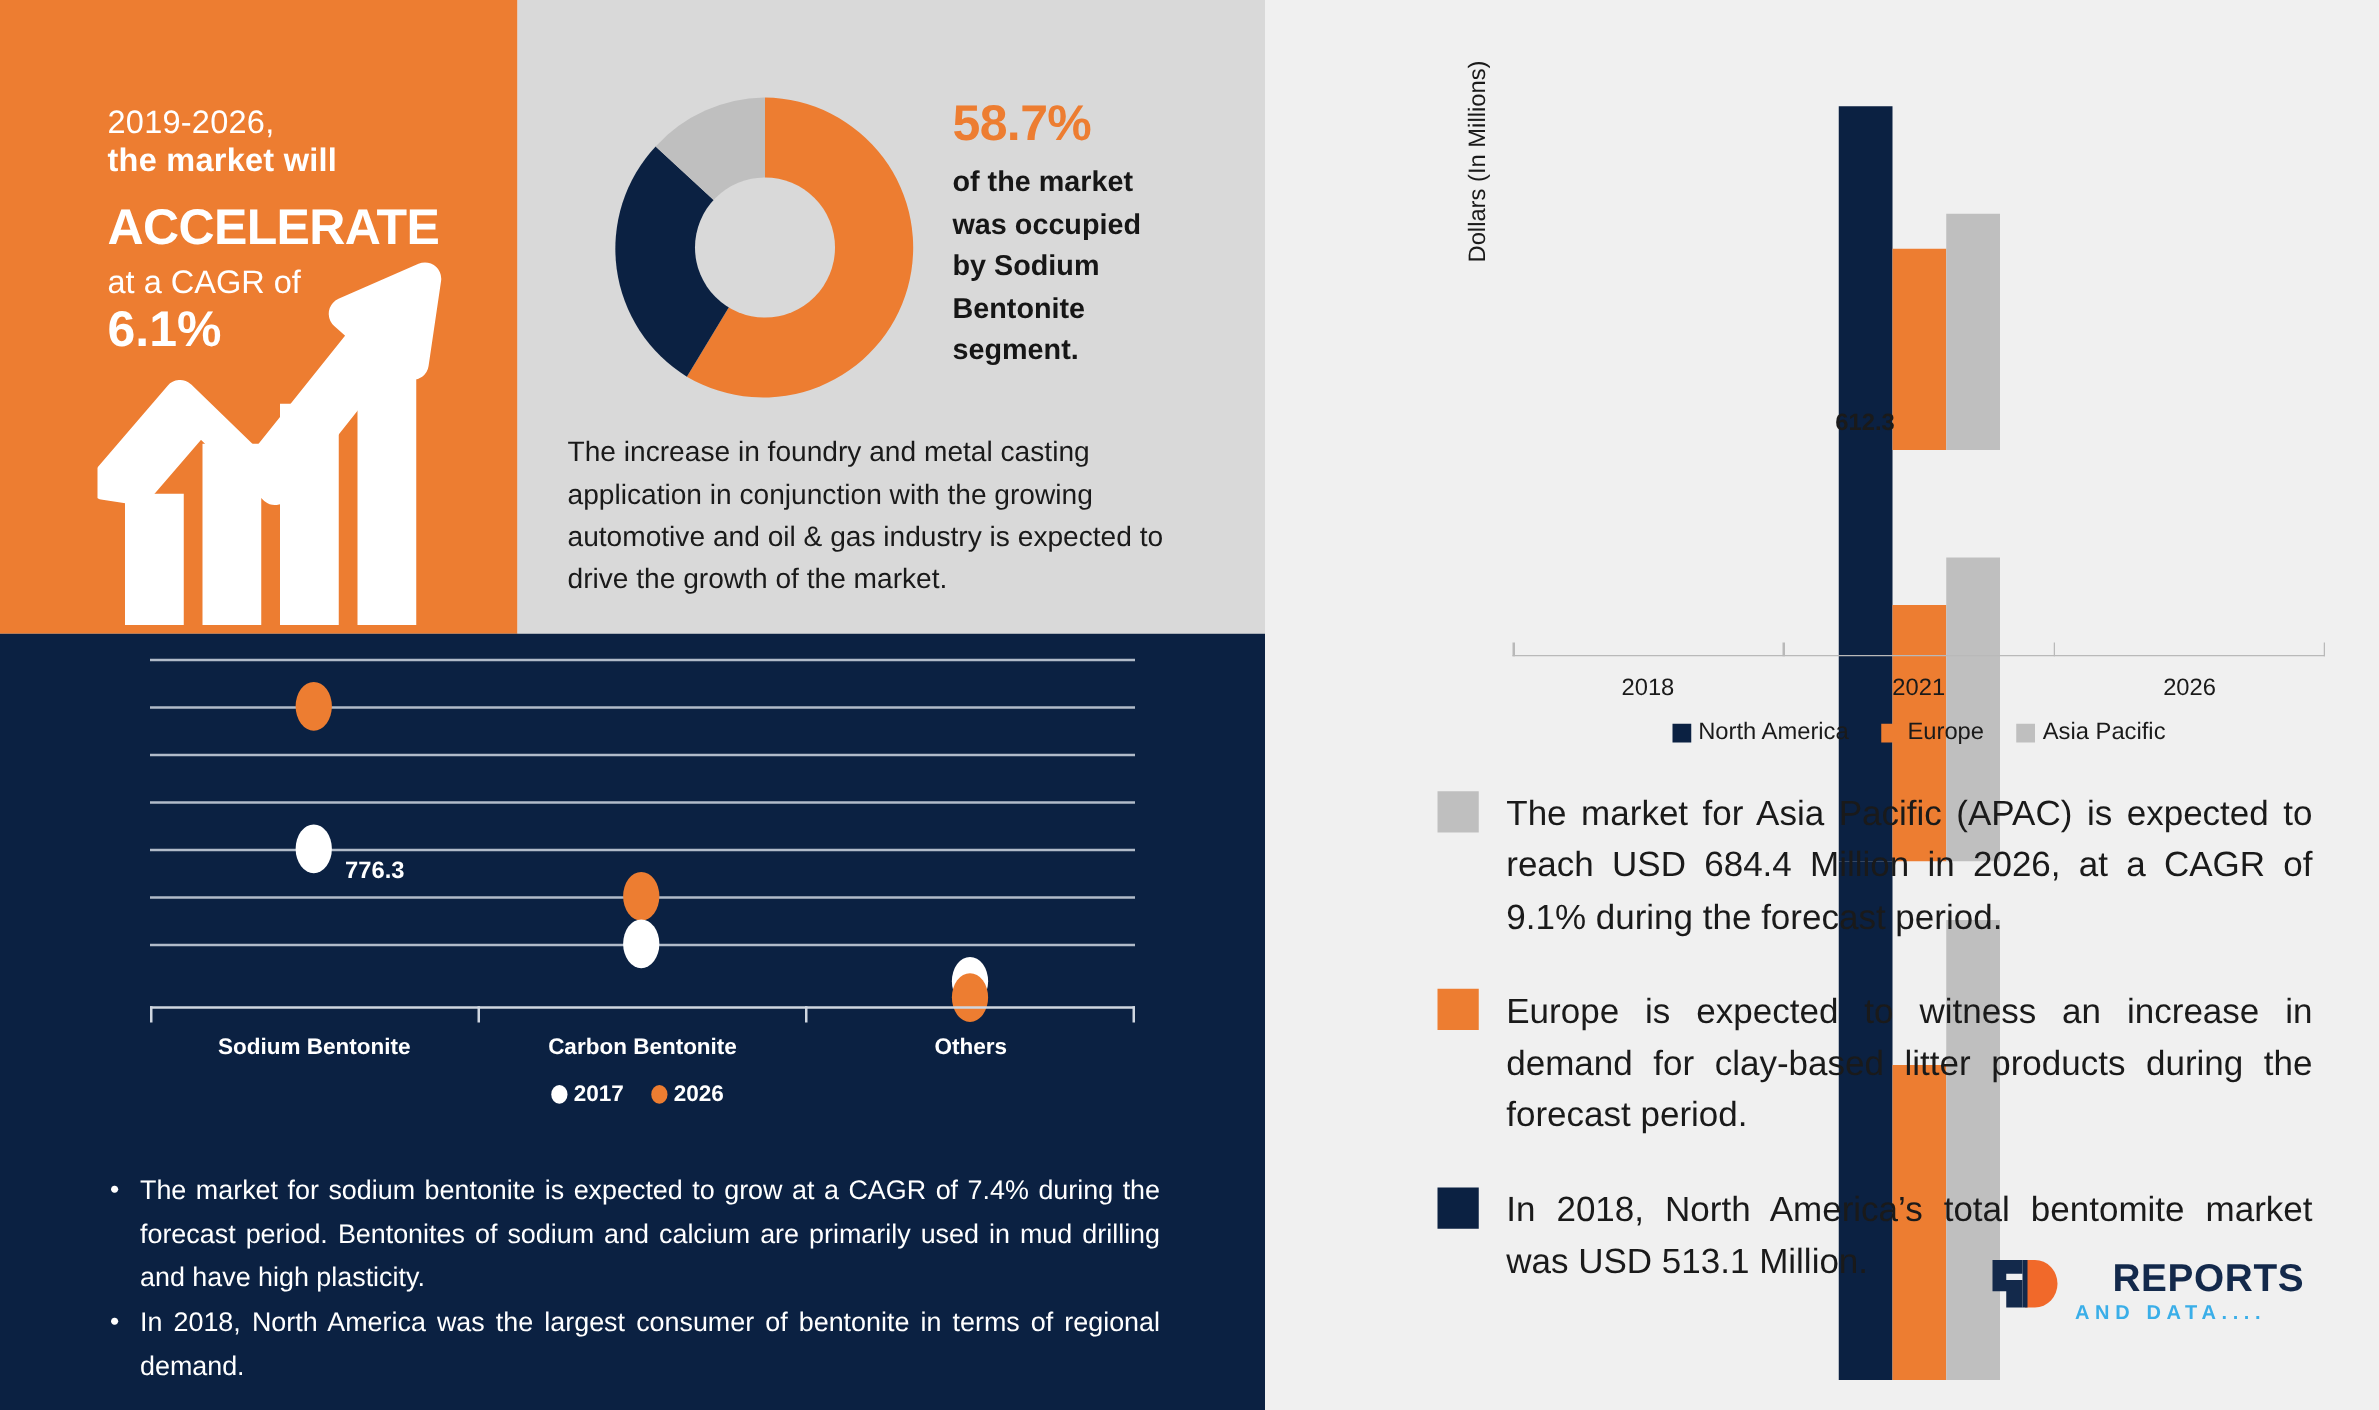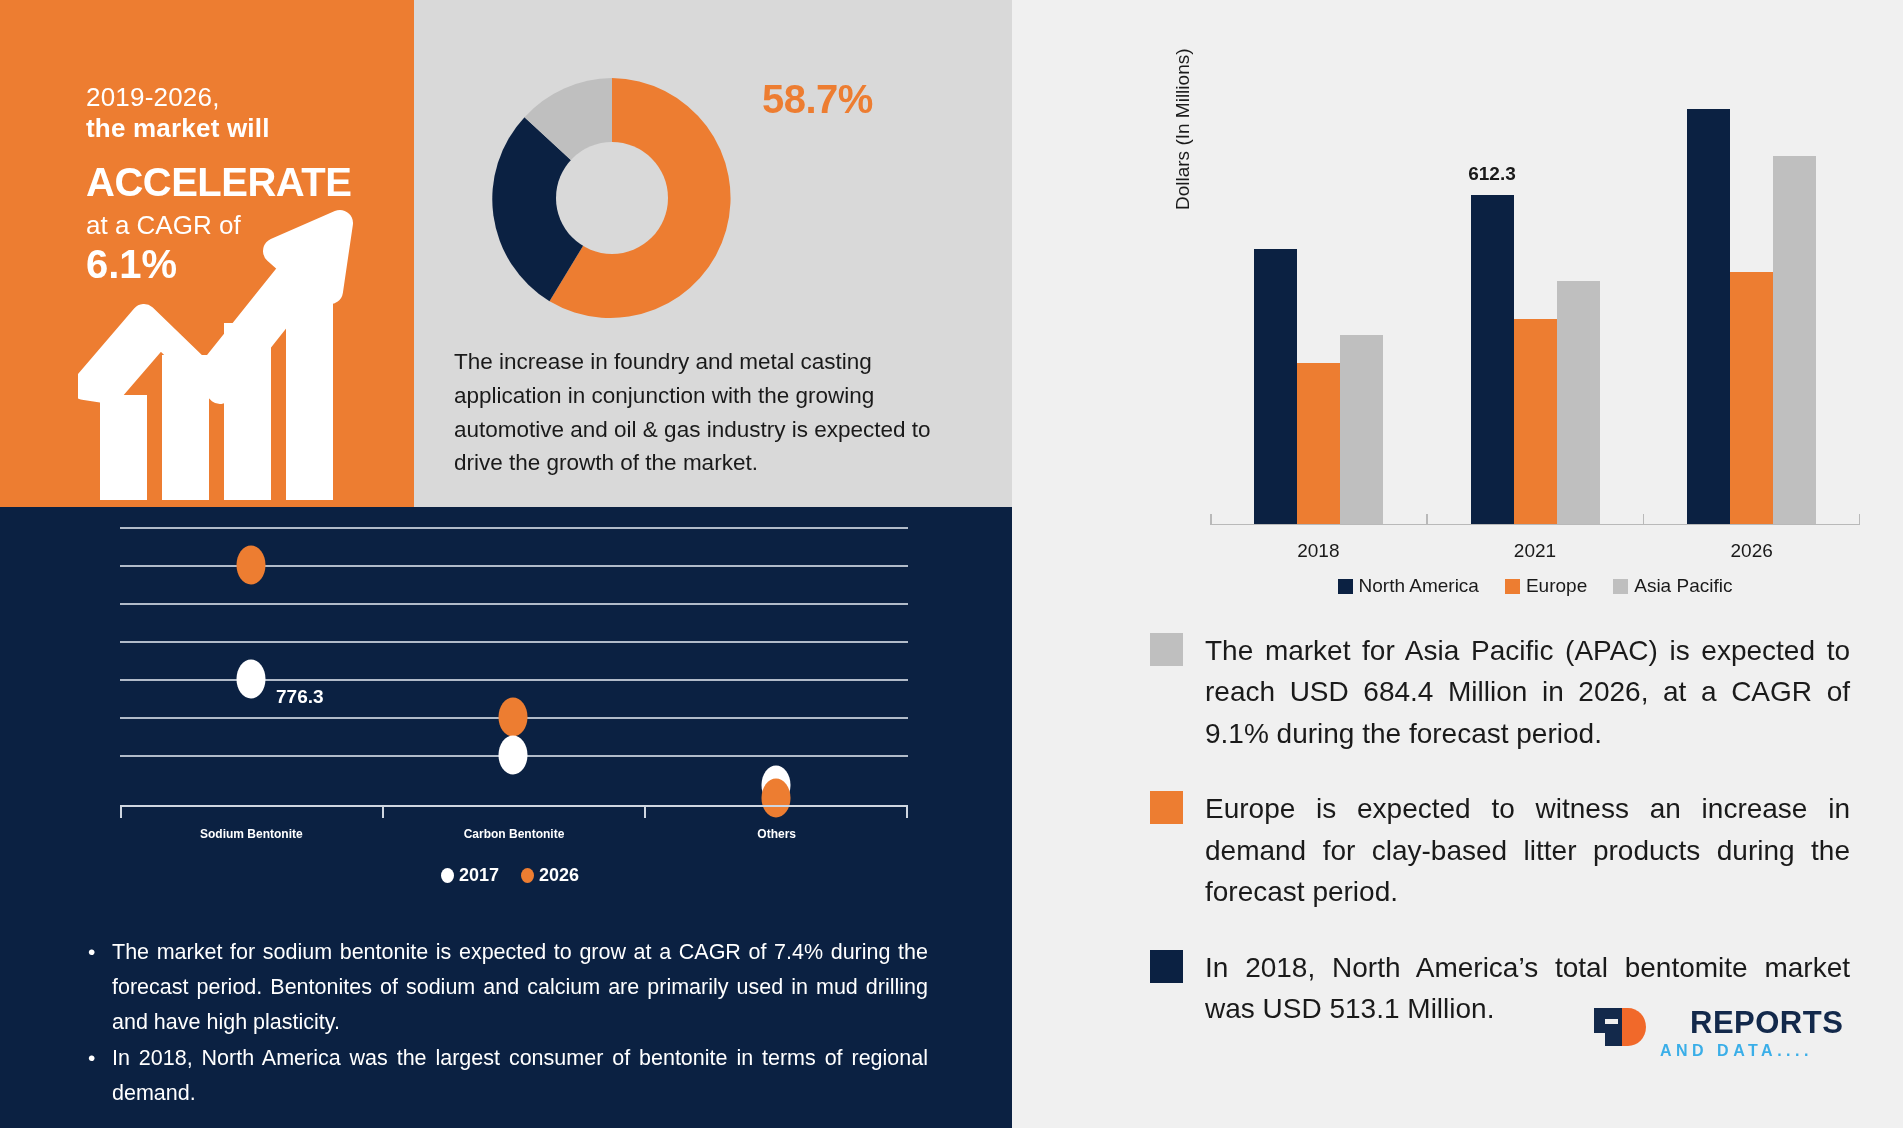--- a/index.html
+++ b/index.html
@@ -57,21 +57,21 @@
     position:absolute; width:29px; height:39px; border-radius:50%;
     transform:translate(-50%,-50%);
   }
   .dot.white { background:#ffffff; }
   .dot.orange { background:#ed7d31; }
   .dot-label {
     position:absolute; font-size:19px; font-weight:700; color:#fff;
     transform:translate(0,-50%);
   }
   .dc-cats { position:absolute; left:10px; right:2px; top:300px; display:flex; }
-  .dc-cat { flex:1; text-align:center; font-size:12px; font-weight:700; color:#fff; }
+  .dc-cat { flex:1; text-align:center; font-size:18px; font-weight:700; color:#fff; }
   .dc-legend {
     position:absolute; left:0; right:0; top:338px;
     display:flex; justify-content:center; align-items:center; gap:22px;
   }
   .dc-leg-item { display:flex; align-items:center; gap:5px; font-size:18px; font-weight:700; }
   .dc-leg-dot { width:13px; height:15px; border-radius:50%; }
 
   .navy-bullets { position:absolute; left:88px; top:428px; width:840px; }
   .nb-row { display:flex; margin-bottom:2px; }
   .nb-bullet { width:24px; flex:0 0 24px; font-size:21px; line-height:1.6; color:#fff; }
@@ -82,21 +82,21 @@
 
   .barchart { position:absolute; left:38px; top:60px; width:820px; height:500px; }
   .bc-ylabel {
     position:absolute; left:122px; top:150px;
     transform:rotate(-90deg); transform-origin:left top;
     font-size:19px; color:#1a1a1a; white-space:nowrap;
   }
   .bc-plot { position:absolute; left:160px; top:25px; right:10px; height:440px; }
   .bc-axis { position:absolute; left:0; right:0; bottom:0; height:1.5px; background:#b9b9b9; }
   .bc-tick { position:absolute; bottom:0; width:1.5px; height:11px; background:#b9b9b9; }
-  .bc-groups { position:absolute; left:0; right:0; bottom:1.5px; top:0; display:flex; }
+  .bc-groups { position:absolute; left:0; right:0; bottom:1.5px; top:0; display:flex;flex-direction:column; }
   .bc-group { flex:1; display:flex; align-items:flex-end; justify-content:center; gap:0; position:relative; }
   .bc-bar { width:43px; position:relative; }
   .bc-bar.na { background:#0b2142; }
   .bc-bar.eu { background:#ed7d31; }
   .bc-bar.ap { background:#bfbfbf; }
   .bc-val {
     position:absolute; left:50%; transform:translateX(-50%); top:-32px;
     font-size:19px; font-weight:700; color:#1a1a1a; white-space:nowrap;
   }
   .bc-cats { position:absolute; left:160px; right:10px; top:480px; display:flex; }
@@ -160,20 +160,21 @@
           <path d="M126 126 L126 6 A120 120 0 1 1 63.5 229.3 Z" fill="#ed7d31"></path>
 
           <path d="M126 126 L63.5 229.3 A120 120 0 0 1 38.5 45.2 Z" fill="#0b2142"></path>
 
           <path d="M126 126 L38.5 45.2 A120 120 0 0 1 126 6 Z" fill="#bfbfbf"></path>
           <circle cx="126" cy="126" r="56" fill="#d9d9d9"></circle>
         </svg>
       </div>
       <div class="pct-block">
         <div class="pct-big">58.7%</div>
+        <div class="pct-desc">of the market was occupied by Sodium Bentonite segment.</div>
       </div>
       <div class="donut-para">The increase in foundry and metal casting application in conjunction with the growing automotive and oil &amp; gas industry is expected to drive the growth of the market.</div>
     </div>
 
     <div class="navy-panel">
 
       <div class="dotchart">
         <div class="dc-grid">
           <div class="dc-line" style="top:0px;"></div>
           <div class="dc-line" style="top:38px;"></div>

